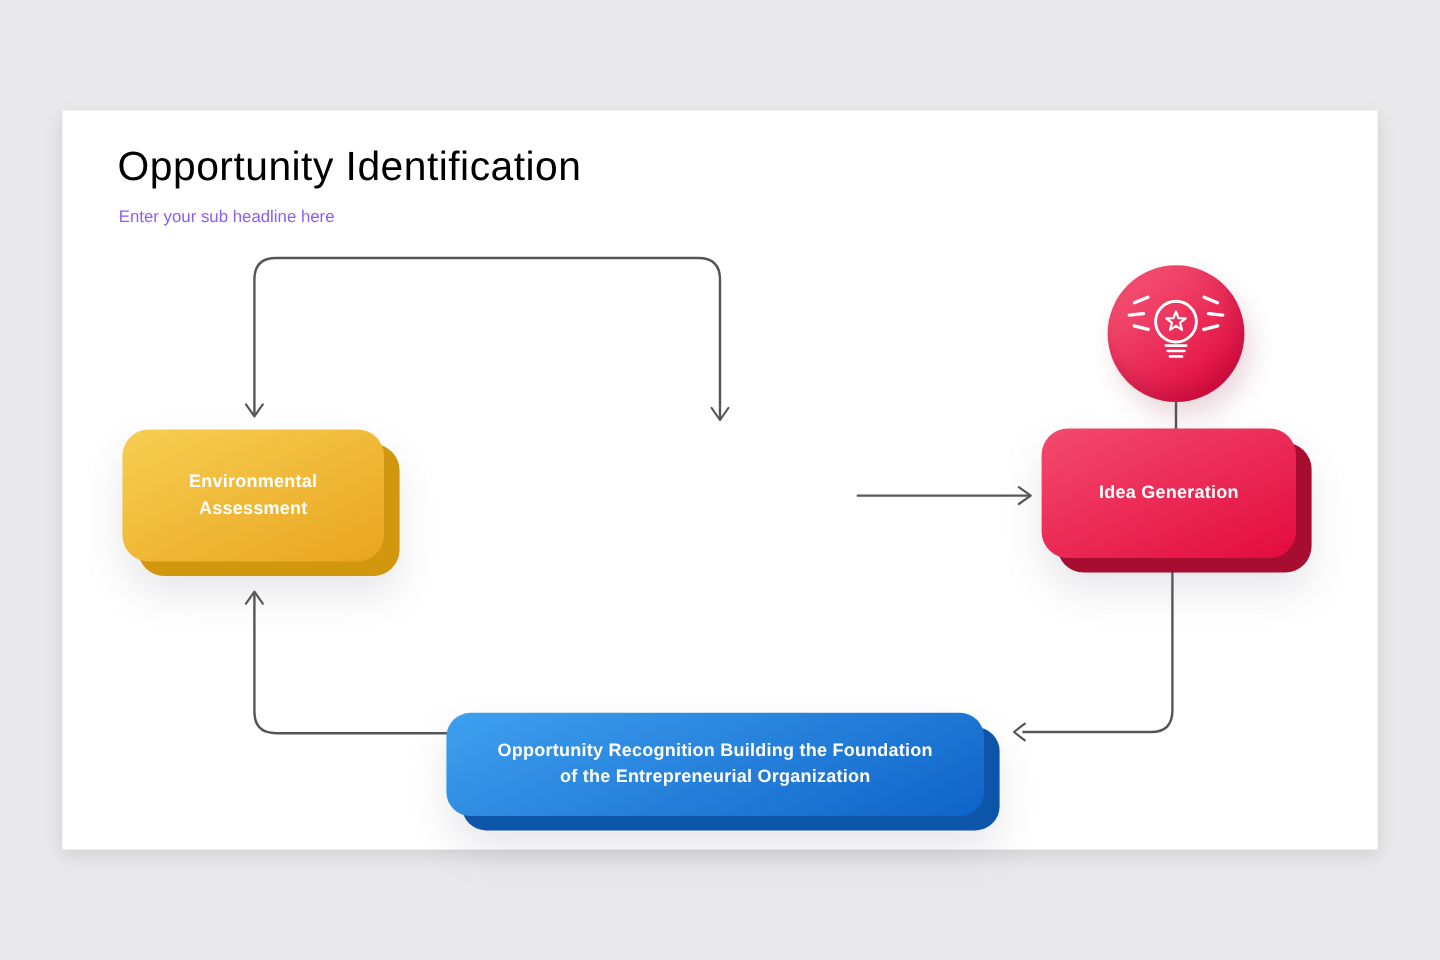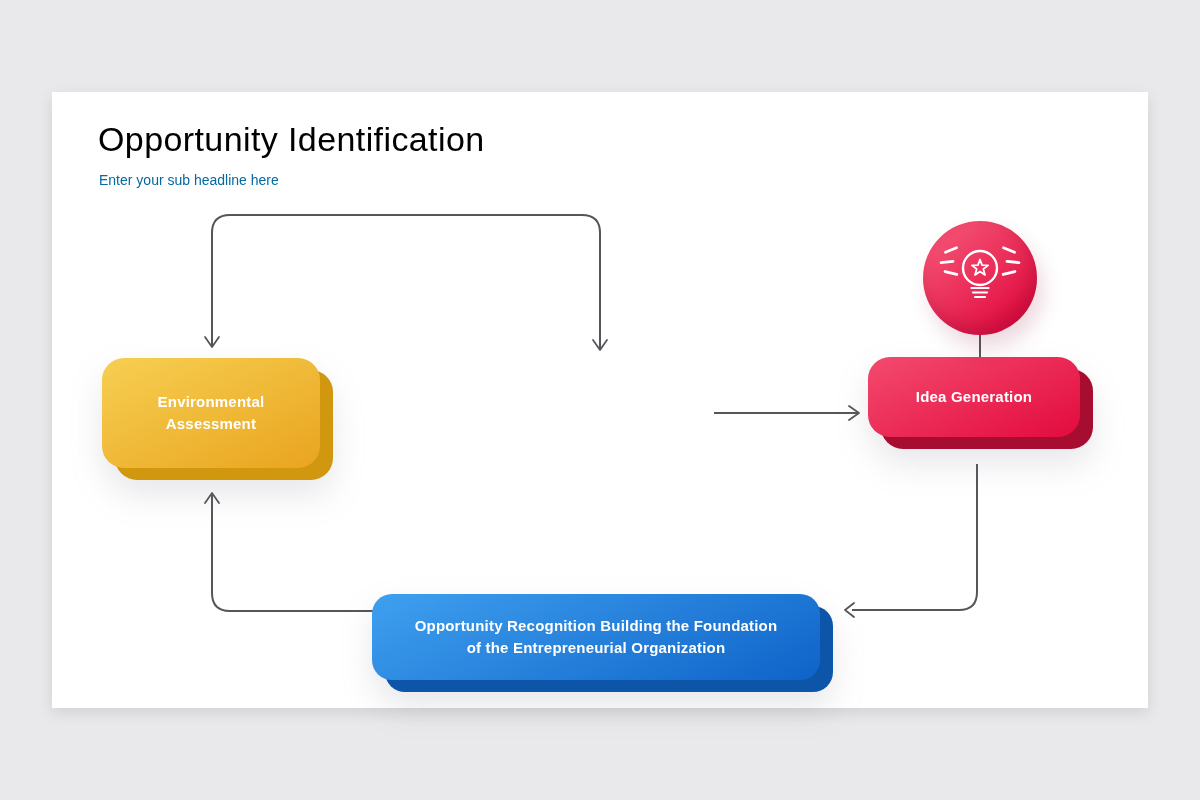--- a/index.html
+++ b/index.html
@@ -12,21 +12,21 @@
     position:absolute;left:52px;top:92px;width:1096px;height:616px;
     background:#ffffff;
     box-shadow:0 5px 14px rgba(0,0,0,.10);
   }
   .title{
     position:absolute;left:46px;top:28px;margin:0;
     font-size:34px;font-weight:400;color:#000000;letter-spacing:.4px;
   }
   .subtitle{
     position:absolute;left:47px;top:80px;margin:0;
-    font-size:14px;color:#0369a1;
+    font-size:14px;color:#8b5cf6;
   }
   svg.connectors{
     position:absolute;left:0;top:0;width:1096px;height:616px;
     color:var(--line,#55565a);
   }
   svg.connectors path{
     fill:none;stroke:currentColor;
   }
   svg.connectors .wire{stroke-width:2;}
   svg.connectors .head{stroke-width:1.8;stroke-linecap:round;stroke-linejoin:round;}
@@ -40,21 +40,21 @@
   }
   .node .front{
     position:absolute;inset:0;border-radius:22px;
     display:flex;align-items:center;justify-content:center;
     text-align:center;color:#ffffff;font-weight:bold;font-size:15px;
     line-height:1.45;white-space:pre-line;letter-spacing:.2px;
     padding:0 12px;box-sizing:border-box;
   }
   .node-env  {left:50px; top:266px;width:218px;height:110px;}
   .node-need {left:432px;top:266px;width:218px;height:110px;}
-  .node-idea {left:816px;top:265px;width:212px;height:80px;}
+  .node-idea {left:816px;top:265px;width:212px;height:108px;}
   .node-rec  {left:320px;top:502px;width:448px;height:86px;}
   .node-rec .back,.node-rec .front{border-radius:20px;}
 
   .node-env  .front{background:linear-gradient(155deg,#f7cf52,#e9a41f);}
   .node-env  .back {background:#d0970f;}
   .node-need .front{background:linear-gradient(155deg,#f3a458,#e07c1e);}
   .node-need .back {background:#c66e15;}
   .node-idea .front{background:linear-gradient(155deg,#f34a6e,#e30b3e);}
   .node-idea .back {background:#a60d31;}
   .node-rec  .front{background:linear-gradient(155deg,#3fa0ef,#0e63c8);}

